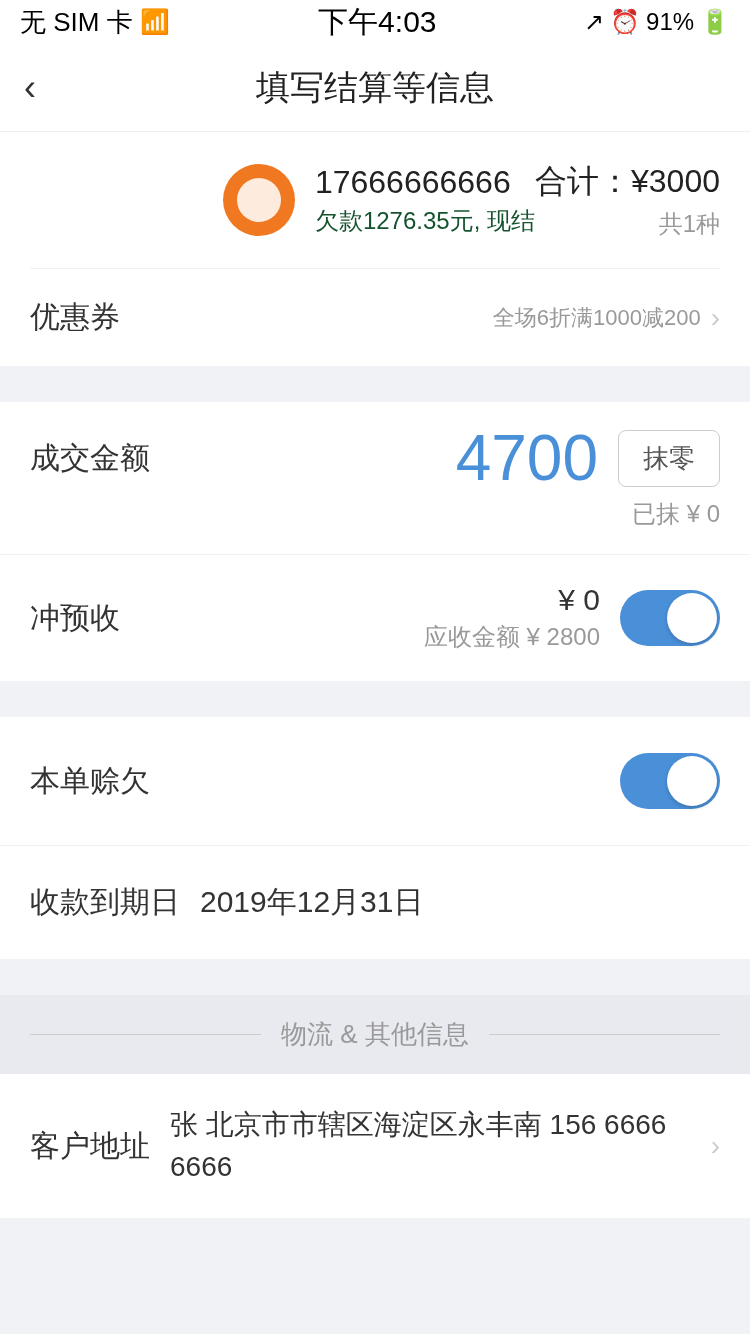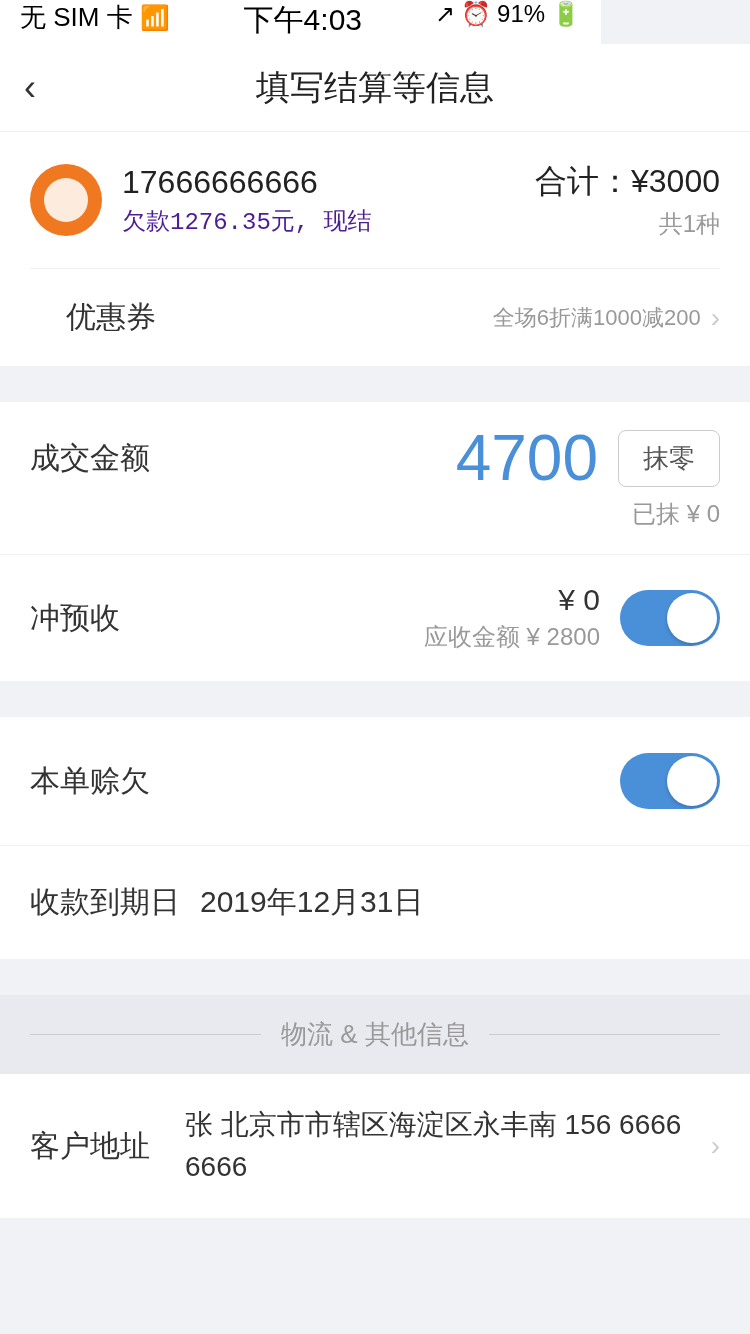--- a/index.html
+++ b/index.html
@@ -8,25 +8,25 @@
       width: 750px;
       min-height: 1334px;
       font-family: -apple-system, "PingFang SC", "Helvetica Neue", sans-serif;
       background: #f0f2f5;
       position: relative;
       overflow-x: hidden;
     }
 
     
     .status-bar {
-      width: 601px;
+      width: 750px;
       height: 44px;
       background: #fff;
       display: flex;
-      align-items: flex-start;
+      align-items: center;
       justify-content: space-between;
       padding: 0 20px;
       font-size: 26px;
     }
     .status-left { display: flex; align-items: center; gap: 8px; font-size: 26px; }
     .status-center { font-size: 30px; font-weight: 500; }
     .status-right { display: flex; align-items: center; gap: 6px; font-size: 24px; }
 
     
     .nav-bar {
@@ -61,21 +61,21 @@
     .card {
       background: #fff;
       margin-bottom: 16px;
     }
 
     
     .customer-row {
       display: flex;
       align-items: center;
       padding: 28px 30px;
-      justify-content: space-between;
+      justify-content: flex-end;
     }
     .customer-left {
       display: flex;
       align-items: center;
       gap: 20px;
     }
     .avatar {
       width: 72px;
       height: 72px;
       border-radius: 50%;
@@ -86,35 +86,34 @@
     }
     .avatar-icon {
       width: 44px;
       height: 44px;
       border-radius: 50%;
       background: #fff;
       opacity: 0.85;
     }
     .customer-info {}
     .customer-phone { font-size: 32px; font-weight: 500; color: #222; }
-    .customer-sub { font-size: 24px; color: #4c1d95; margin-top: 4px; font-family: Liberation Mono, monospace; }
+    .customer-sub { font-size: 24px; color: #14532d; margin-top: 4px; }
     .customer-right { text-align: right; }
     .total-amount { font-size: 32px; color: #222; font-weight: 500; }
     .total-count { font-size: 24px; color: #999; margin-top: 4px; }
 
     
     .divider { height: 1px; background: #f0f0f0; margin: 0 30px; }
 
     
     .coupon-row {
       display: flex;
       align-items: center;
       justify-content: space-between;
       padding: 28px 30px;
-      margin-left: 36px;
     }
     .coupon-label { font-size: 30px; color: #333; }
     .coupon-right { display: flex; align-items: center; gap: 10px; }
     .coupon-discount { font-size: 32px; color: #333; font-weight: 500; }
     .coupon-desc { font-size: 22px; color: #999; text-align: right; }
     .chevron-icon { font-size: 28px; color: #ccc; }
 
     
     .section-gap { height: 20px; background: #f0f2f5; }
 
@@ -210,21 +209,20 @@
     .logistics-line { flex: 1; height: 1px; background: #ccc; }
     .logistics-text { font-size: 26px; color: #999; white-space: nowrap; }
 
     
     .address-row {
       display: flex;
       align-items: center;
       justify-content: space-between;
       padding: 30px 30px;
       background: #fff;
-      gap: 15px;
     }
     .address-label { font-size: 30px; color: #333; flex-shrink: 0; margin-right: 20px; }
     .address-value { font-size: 28px; color: #333; flex: 1; line-height: 1.5; }
 
     
     .empty-area {
       height: 200px;
       background: #f0f2f5;
     }
 

